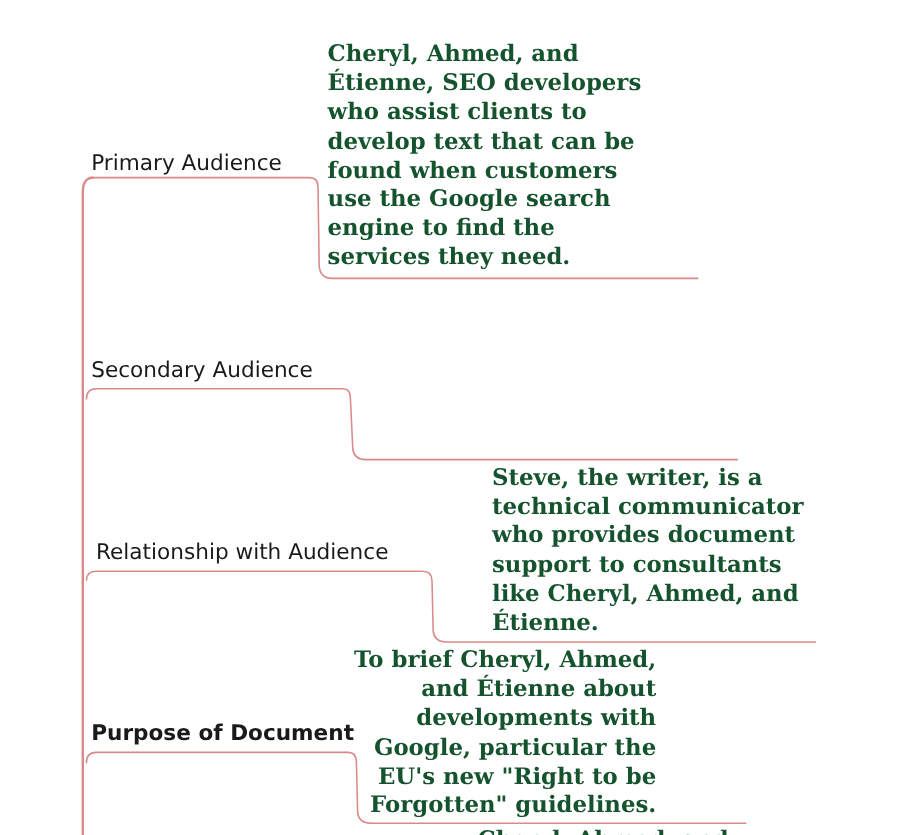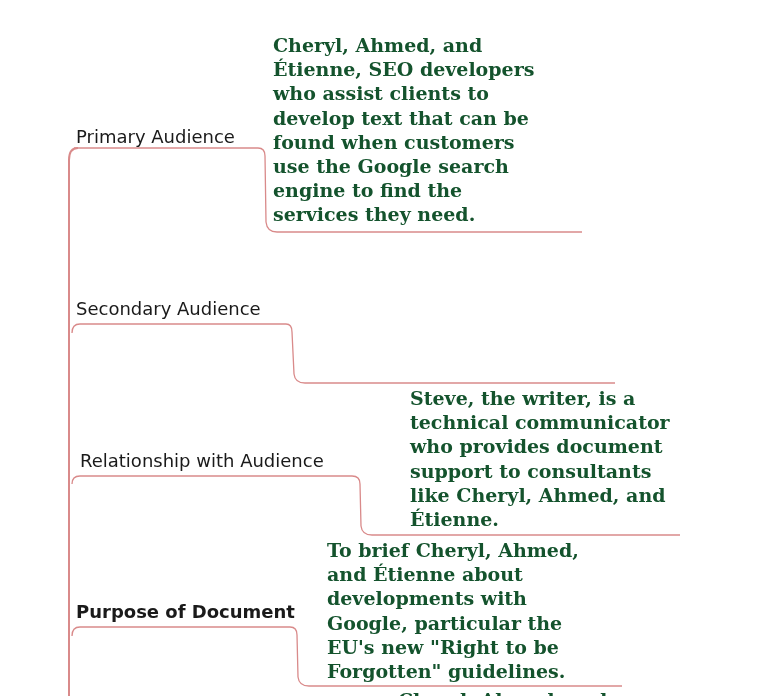--- a/index.html
+++ b/index.html
@@ -58,21 +58,21 @@
 
   <div class="label" style="left:80px; top:450px;">Relationship with Audience</div>
   <div class="desc" style="left:370px; top:386px;margin-left:40px;"><span>Steve, the writer, is a</span>
 <span>technical communicator</span>
 <span>who provides document</span>
 <span>support to consultants</span>
 <span>like Cheryl, Ahmed, and</span>
 <span>Étienne.</span></div>
 
   <div class="label" style="left:76px; top:601px;font-weight:bold;">Purpose of Document</div>
-  <div class="desc" style="left:327px; top:538px;"><span>To brief Cheryl, Ahmed,</span>
+  <div class="desc" style="left:295px; top:538px;text-align:right;"><span>To brief Cheryl, Ahmed,</span>
 <span>and Étienne about</span>
 <span>developments with</span>
 <span>Google, particular the</span>
 <span>EU's new "Right to be</span>
 <span>Forgotten" guidelines.</span></div>
 
   <div class="desc" style="left:398px; top:688px;"><span>Cheryl, Ahmed, and</span></div>
 
 </div>
 

